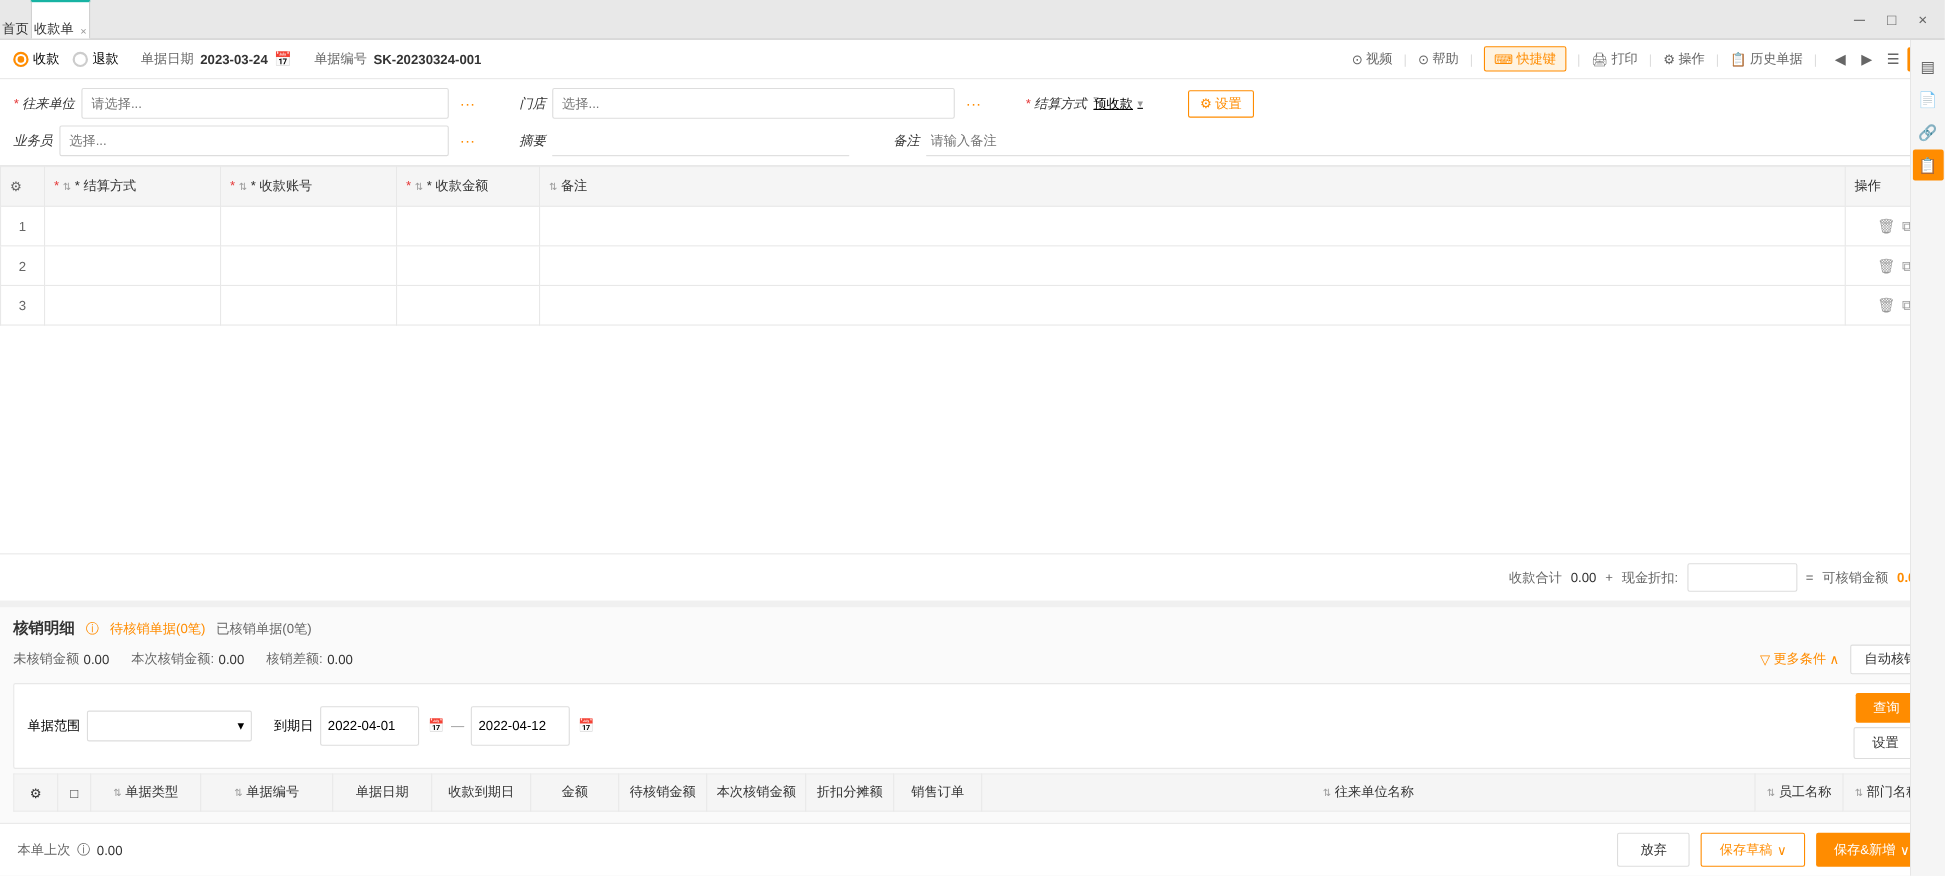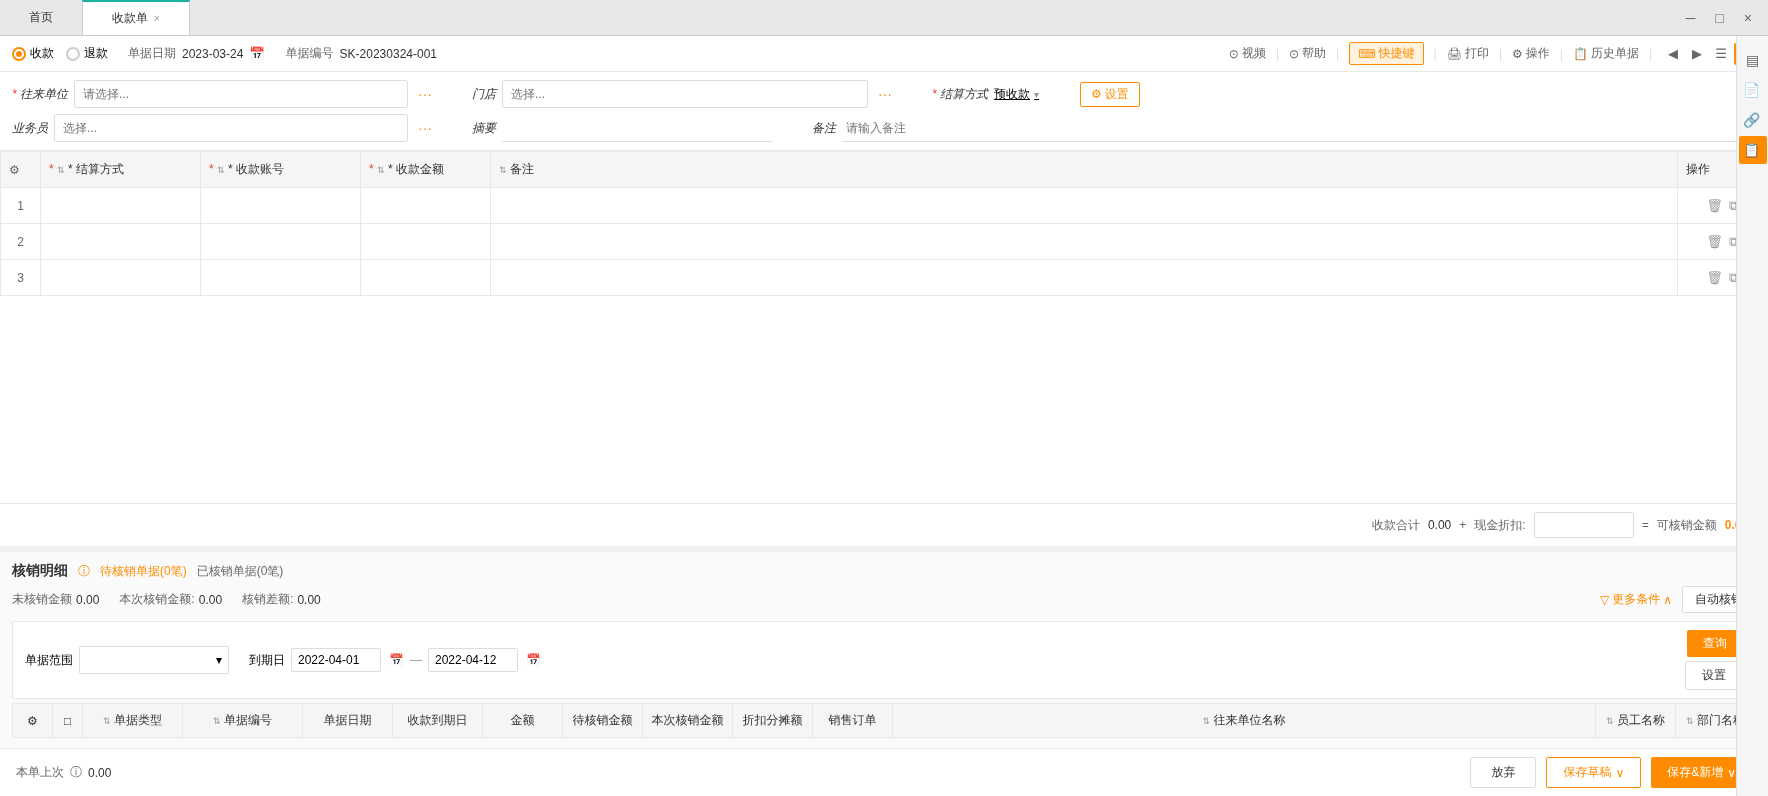--- a/index.html
+++ b/index.html
@@ -7,22 +7,22 @@
 
     
     .tab-bar {
       display: flex; align-items: center;
       background: #e8e8e8;
       height: 36px;
       border-bottom: 1px solid #ccc;
       position: relative;
     }
     .tab-item {
-      display: flex; align-items: center; gap: 6px;
-      padding: 0 29px;
+      display: flex; align-items: flex-end; gap: 6px;
+      padding: 0 2px;
       height: 100%;
       cursor: pointer;
       font-size: 13px;
       color: #333;
     }
     .tab-item.home {
       background: #e8e8e8;
       color: #333;
     }
     .tab-item.active {
@@ -61,21 +61,21 @@
     .radio-item { display: flex; align-items: center; gap: 4px; cursor: pointer; }
     .radio-dot {
       width: 14px; height: 14px; border-radius: 50%;
       border: 2px solid #ccc; display: flex; align-items: center; justify-content: center;
     }
     .radio-dot.active { border-color: #ff8c00; }
     .radio-dot.active::after { content: ''; width: 6px; height: 6px; border-radius: 50%; background: #ff8c00; }
 
     .toolbar-info { display: flex; align-items: center; gap: 6px; }
     .toolbar-label { color: #666; }
-    .toolbar-value { color: #333; font-weight: 400; }
+    .toolbar-value { color: #333; font-weight: 700; }
     .cal-icon { color: #ff8c00; font-size: 13px; cursor: pointer; }
 
     .toolbar-actions {
       margin-left: auto;
       display: flex; align-items: center; gap: 10px;
     }
     .action-btn {
       display: flex; align-items: center; gap: 3px;
       color: #666; cursor: pointer; font-size: 12px;
     }
@@ -220,21 +220,21 @@
       border-radius: 2px;
     }
     .filter-field { display: flex; align-items: center; gap: 6px; }
     .filter-select {
       height: 28px; border: 1px solid #ddd; border-radius: 2px;
       padding: 0 6px; background: #fff; min-width: 150px;
       display: flex; align-items: center; justify-content: space-between;
       cursor: pointer;
     }
     .filter-date-input {
-      height: 24px; border: 1px solid #ddd; border-radius: 2px;
+      height: 36px; border: 1px solid #ddd; border-radius: 2px;
       padding: 0 6px; width: 90px; outline: none; font-size: 12px;
     }
     .date-separator { color: #999; }
     .date-cal-icon { color: #ff8c00; cursor: pointer; margin-left: 2px; }
     .query-btn {
       background: #ff8c00; color: #fff;
       border: none; padding: 5px 16px; border-radius: 2px; cursor: pointer;
       margin-left: auto;
     }
     .settings-btn2 {

